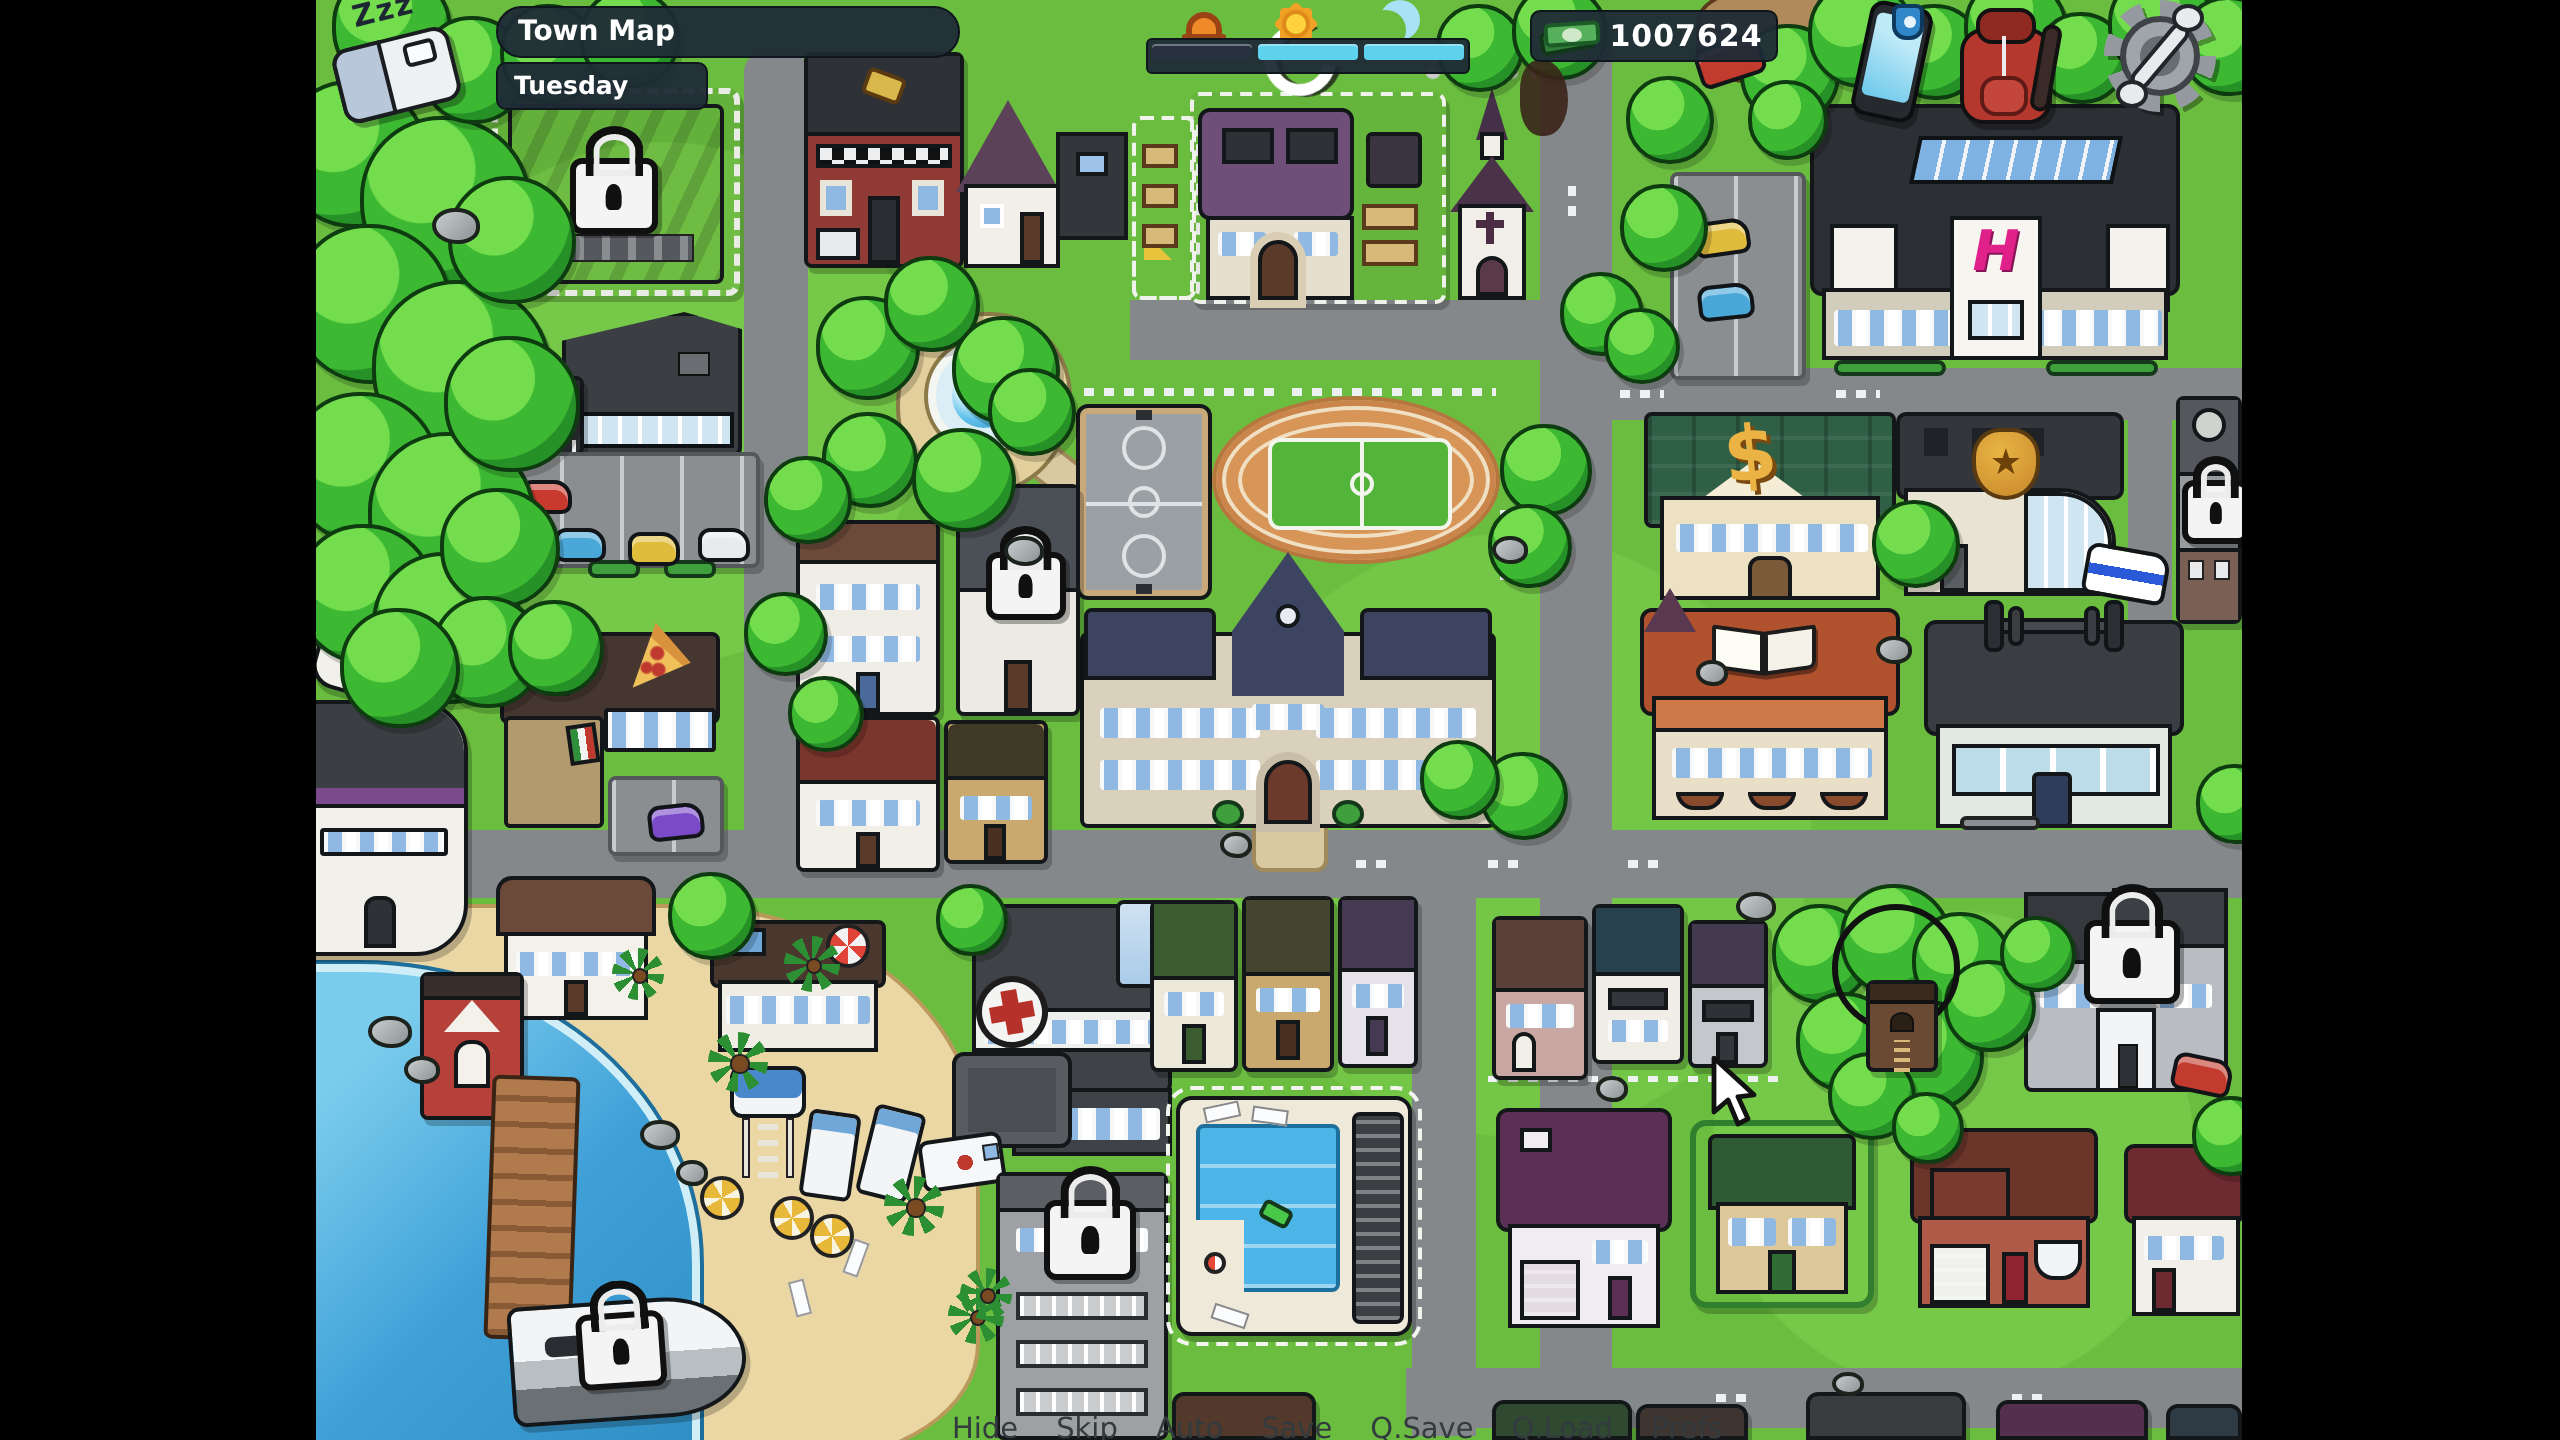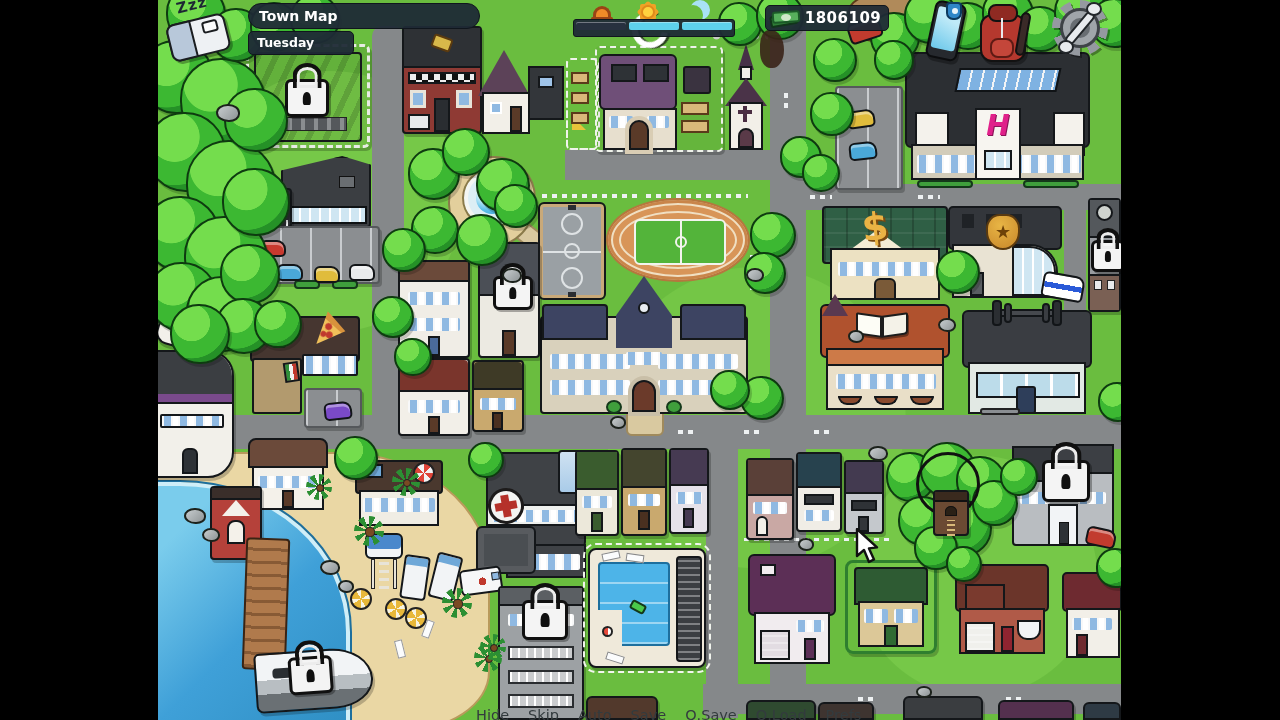--- a/index.html
+++ b/index.html
@@ -623,21 +623,21 @@
     <div class="seg" style="background: rgb(94, 209, 236);"></div>
     <div class="seg" style="background: rgb(94, 209, 236);"></div>
   </div>
 
   <div class="hudbar" style="left:607px;top:5px;width:122px;height:24px;display:flex;align-items:center;">
     <div class="abs" style="position:relative;width:38px;height:22px;flex:none;">
       <div class="in" style="left:4px;top:7px;width:28px;height:12px;background:#2f7d36;border:2px solid #11361a;border-radius:3px;transform:rotate(-10deg);"></div>
       <div class="in" style="left:6px;top:4px;width:28px;height:12px;background:#57b05c;border:2px solid #1c5a28;border-radius:3px;transform:rotate(-4deg);"></div>
       <div class="in" style="left:15px;top:7px;width:10px;height:7px;background:#cfe8c9;border-radius:50%;"></div>
     </div>
-    <span style="flex:1;text-align:center;font-size:15px;letter-spacing:.5px;padding-right:6px;">1806109</span>
+    <span style="flex:1;text-align:center;font-size:15px;letter-spacing:.5px;padding-right:6px;">1007624</span>
   </div>
 
   <div class="abs" style="left:770px;top:0;width:38px;height:62px;z-index:10;transform:rotate(12deg);">
     <div class="in" style="left:2px;top:2px;width:32px;height:58px;background:#26292e;border:2px solid #0c0d0f;border-radius:7px;box-shadow:2px 3px 0 rgba(0,0,0,.3);"></div>
     <div class="in" style="left:6px;top:8px;width:24px;height:42px;background:linear-gradient(200deg,#bfeaf8 0 30%,#6cc8ea 100%);border-radius:3px;"></div>
   </div>
   <div class="abs" style="left:788px;top:2px;width:16px;height:18px;background:#2f86c8;border:2px solid #0d3a5e;border-radius:4px 4px 7px 7px;z-index:11;">
     <div class="in" style="left:4px;top:4px;width:6px;height:6px;background:#e8f4fb;border-radius:50%;"></div>
   </div>
   <div class="abs" style="left:816px;top:4px;width:58px;height:62px;z-index:10;">

